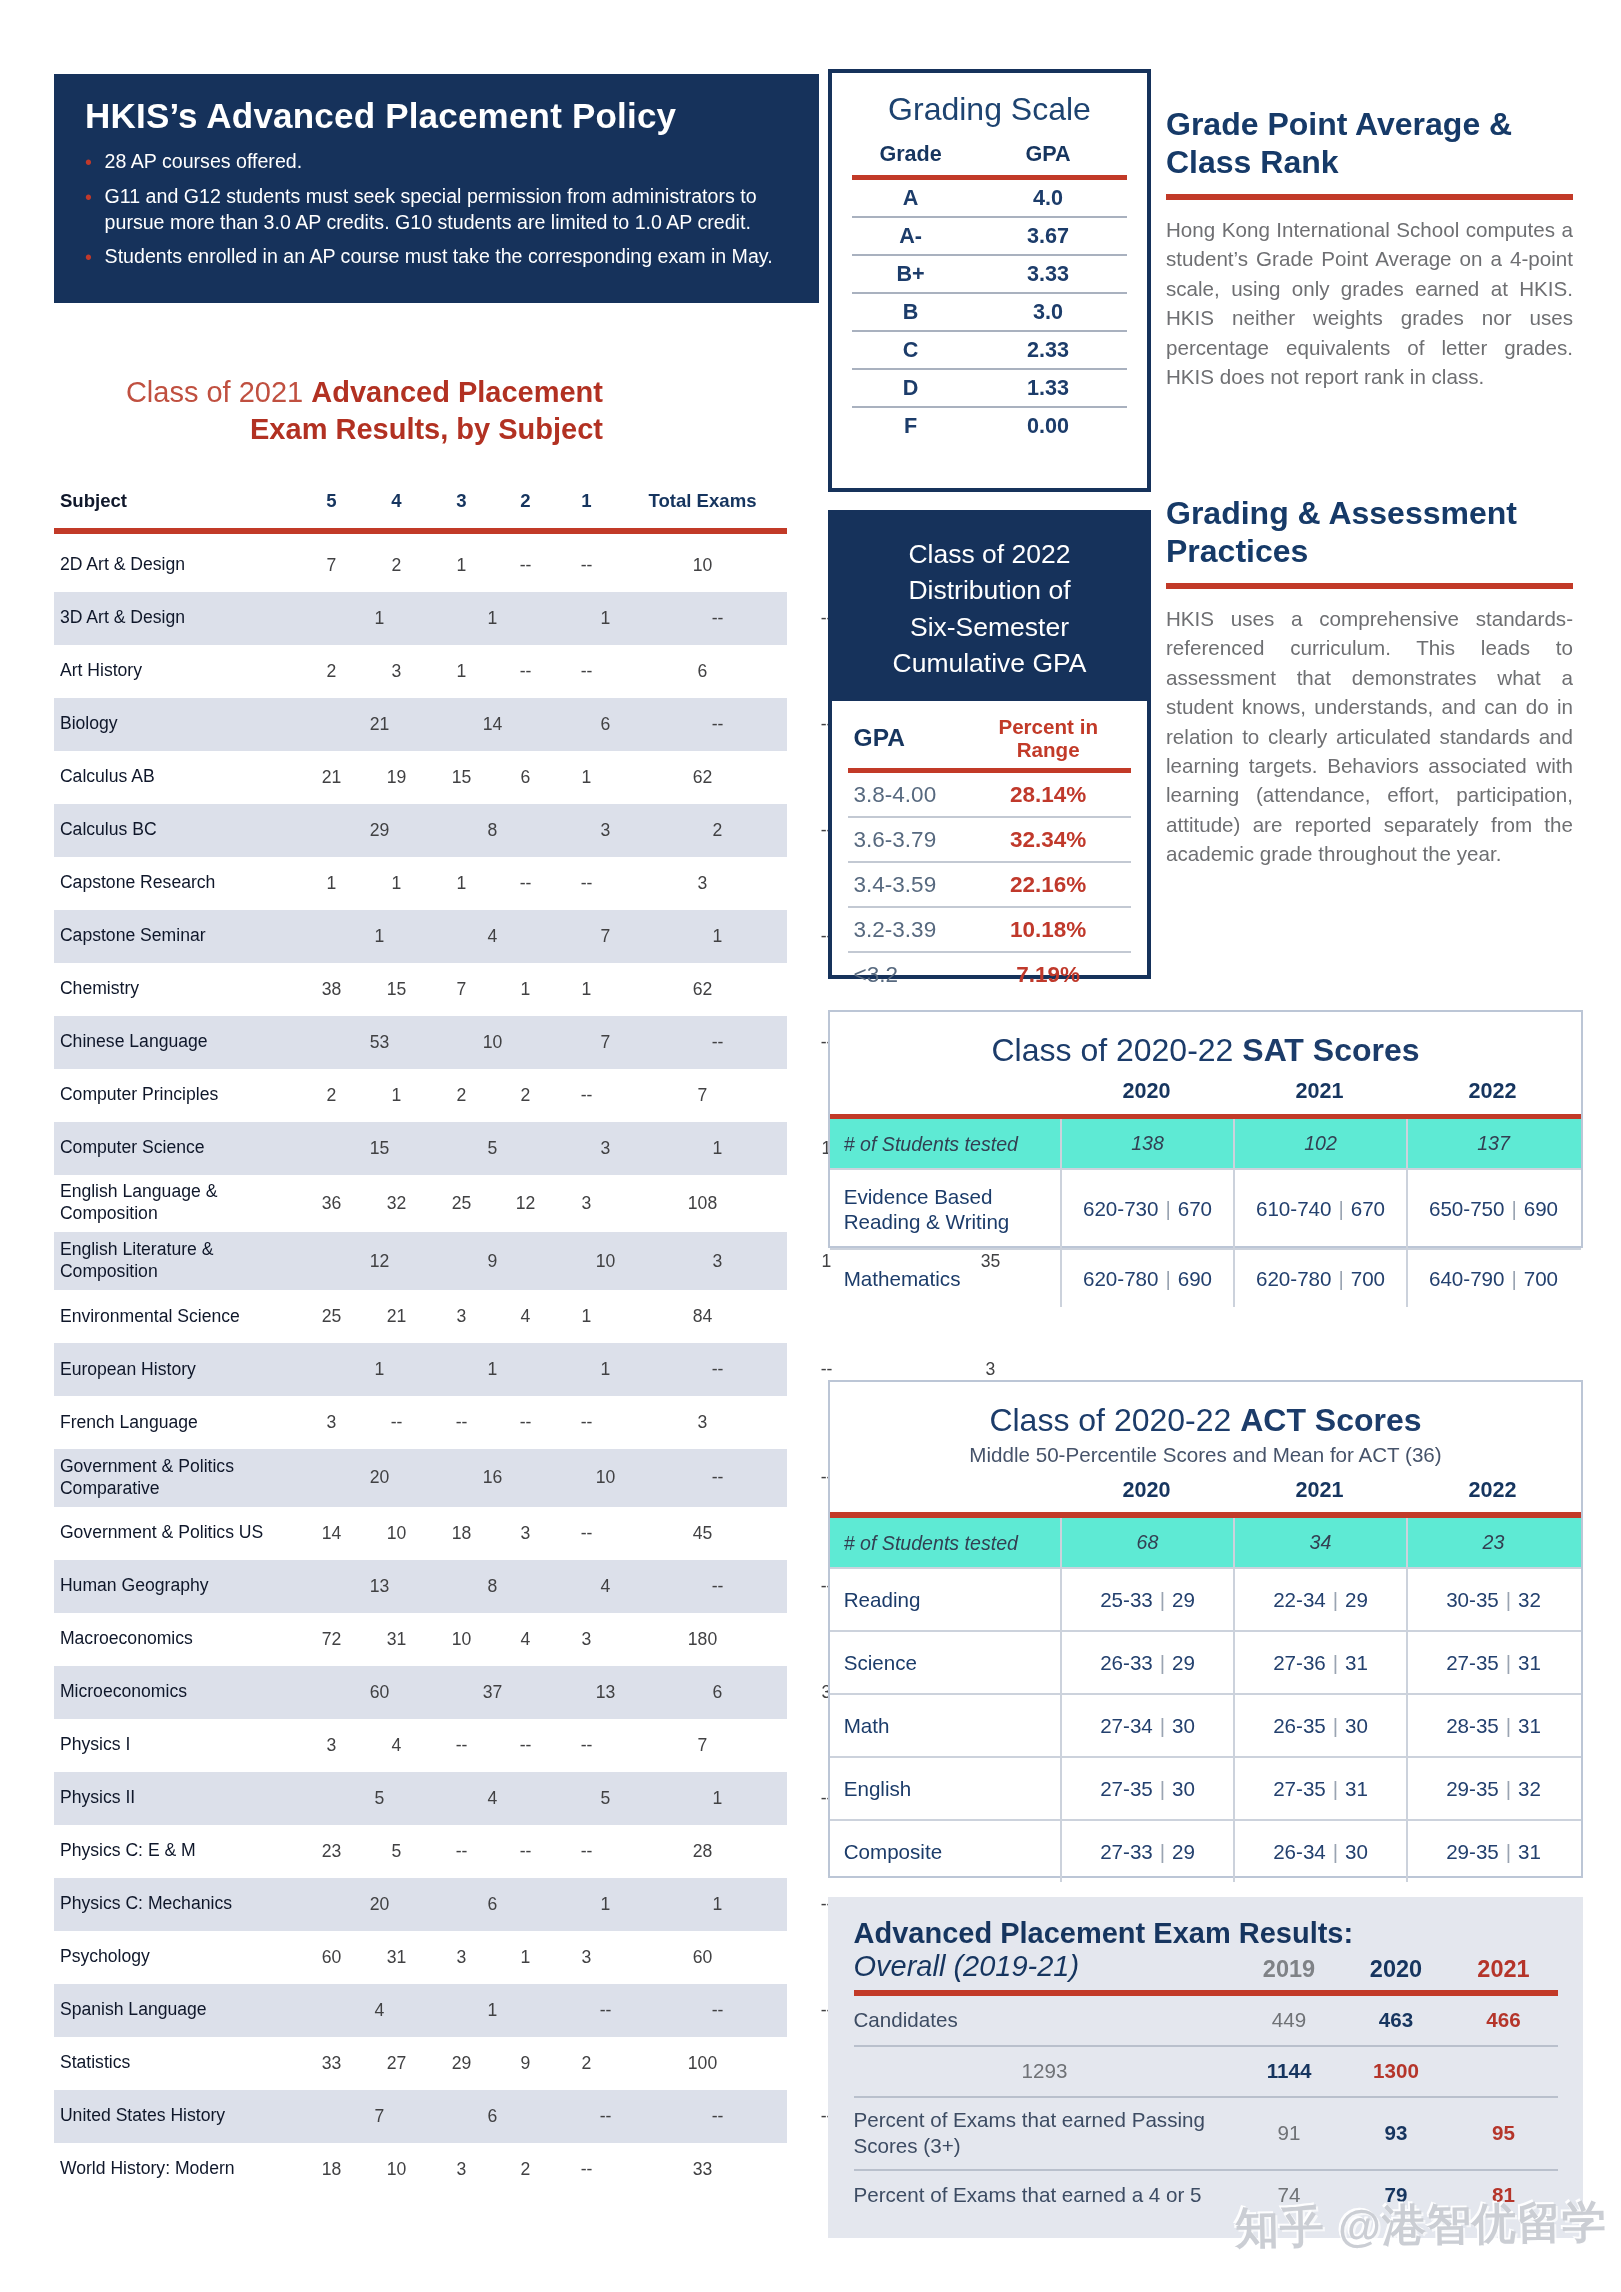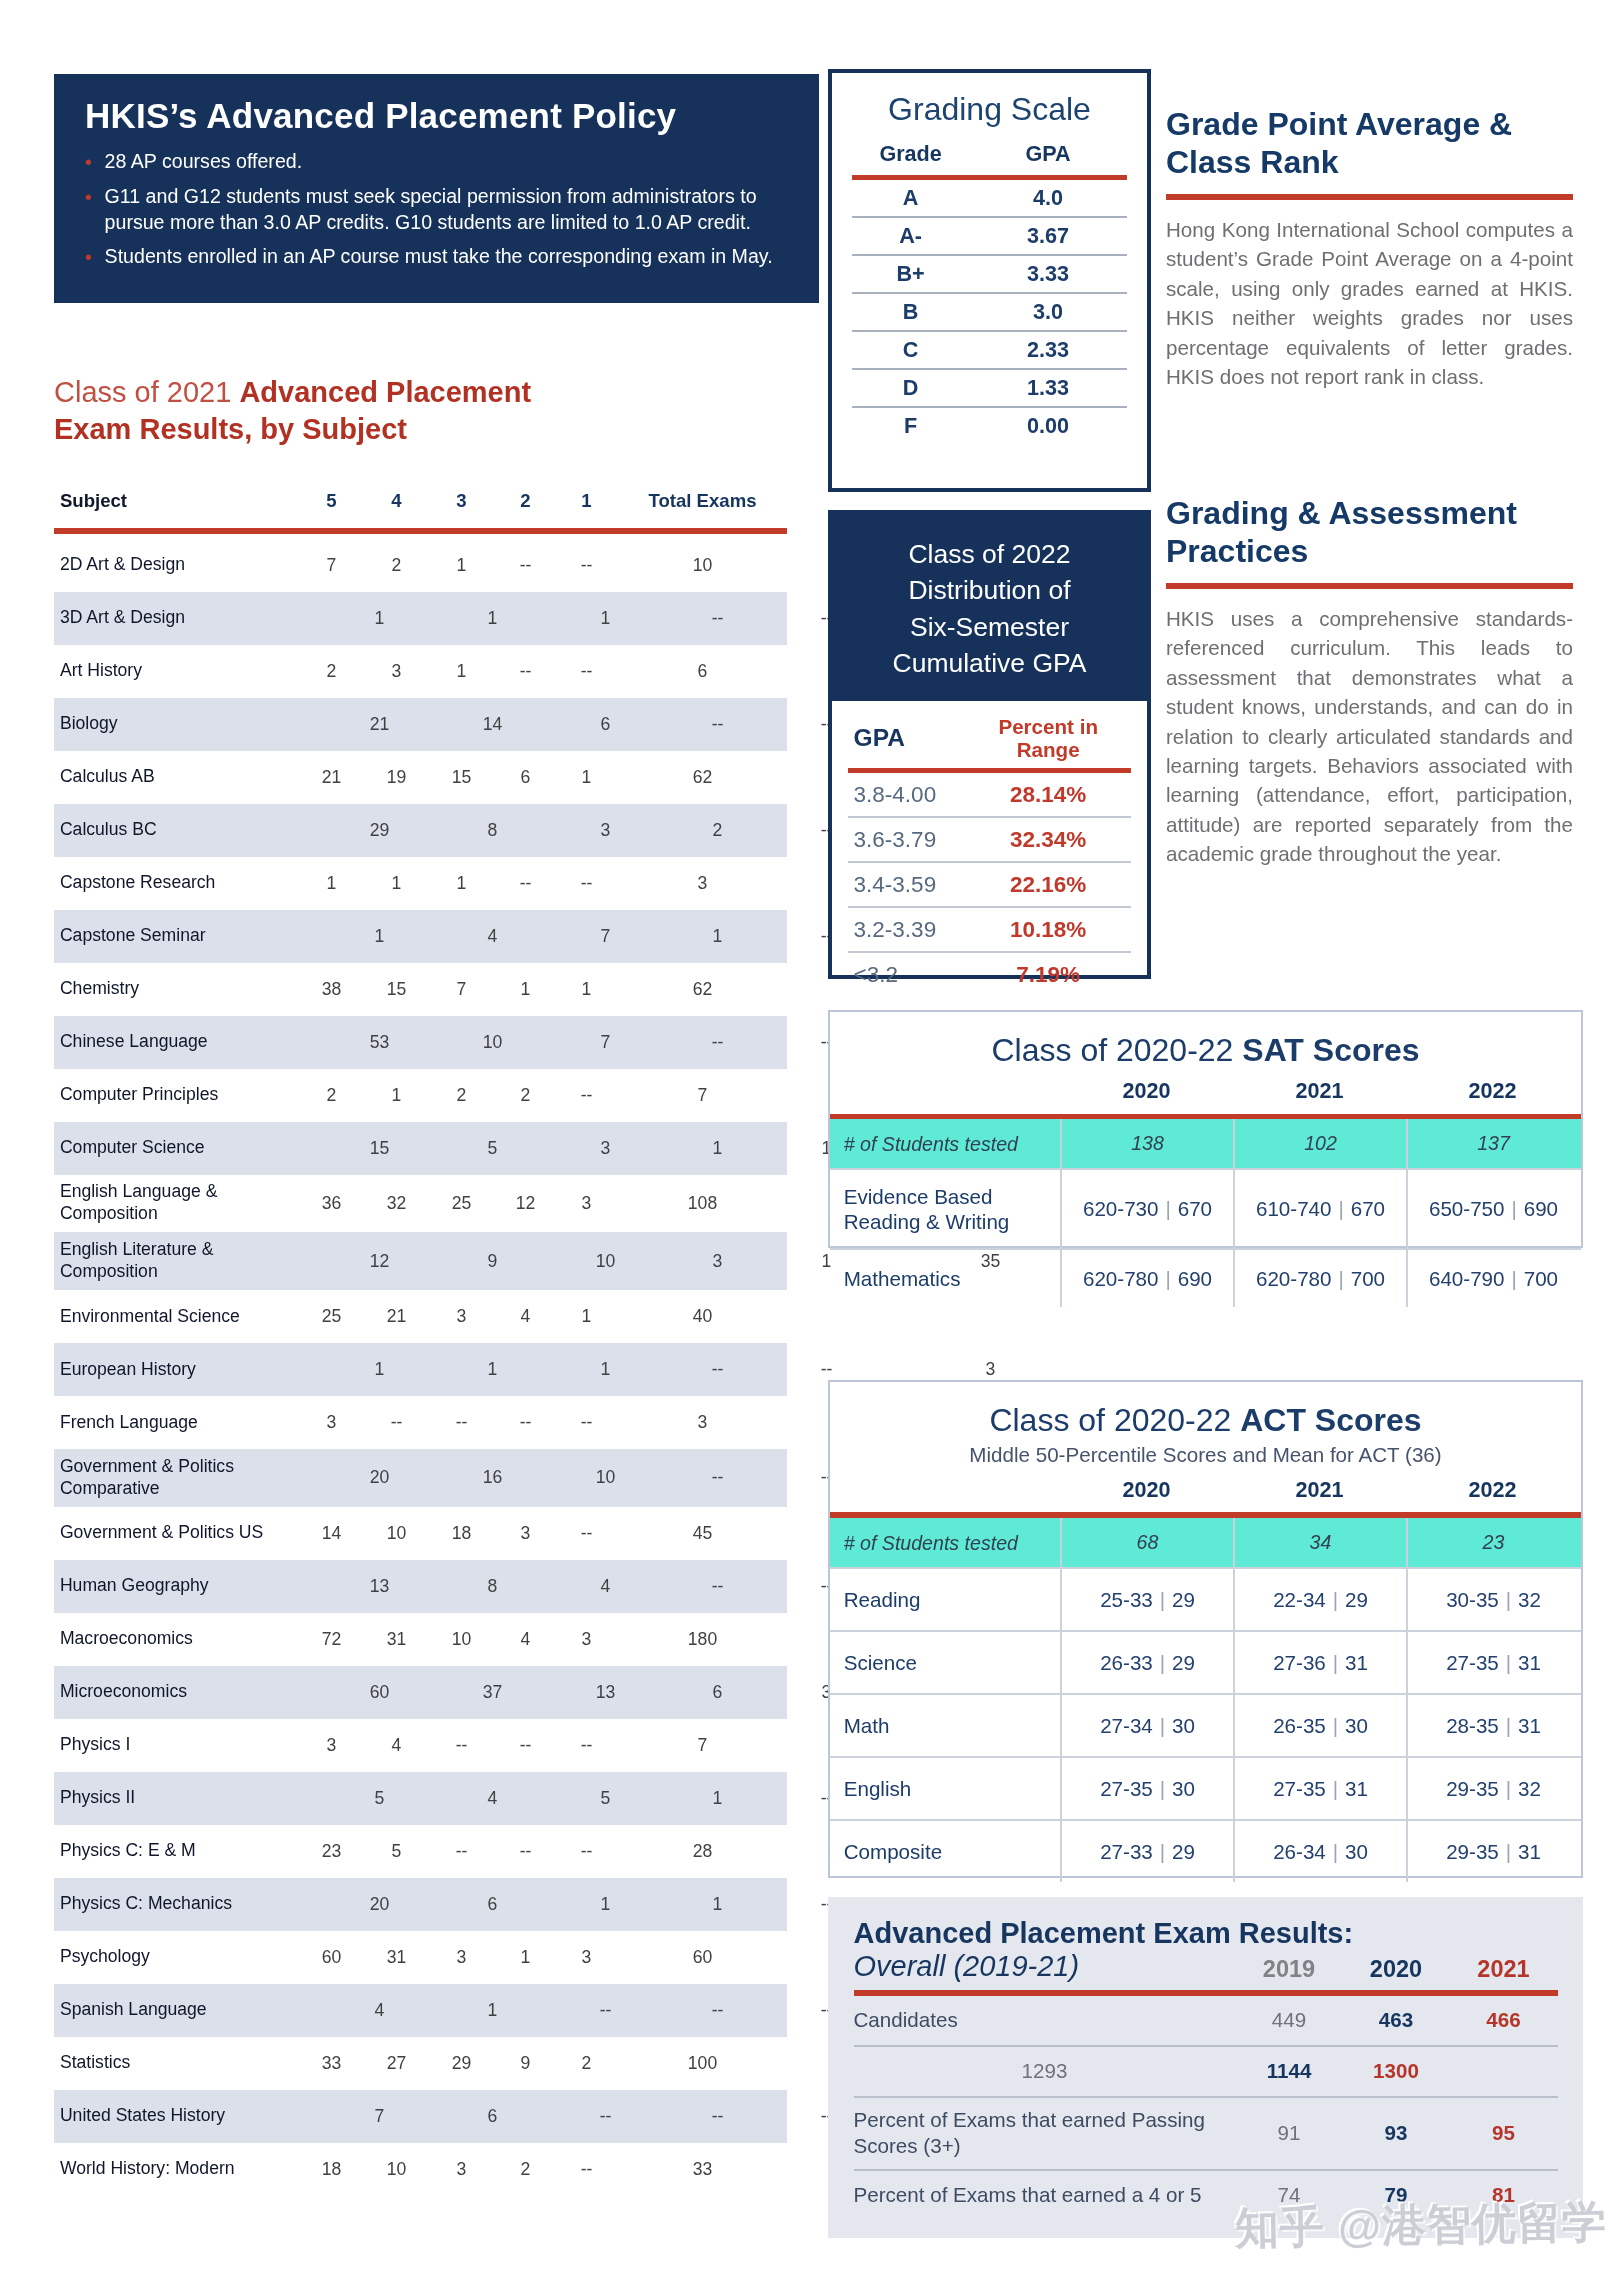--- a/index.html
+++ b/index.html
@@ -8,21 +8,21 @@
   .abs{position:absolute;box-sizing:border-box;}
 
   
   .policy-box{left:54px;top:74px;width:765px;background:#16325b;color:#fff;padding:21.6px 27.4px 23.5px 29px;}
   .policy-title{font-size:35px;font-weight:bold;margin:0 0 13.7px 2px;letter-spacing:0.2px;}
   .policy-list{margin:0;padding:0;list-style:none;}
   .policy-list li{position:relative;font-size:19.6px;line-height:1.32;margin-bottom:8.8px;padding-left:21.6px;}
   .policy-list .dot{position:absolute;left:2px;top:1px;color:#c0392b;font-size:19.6px;}
 
   
-  .subject-heading{left:54px;top:374px;width:549px;font-size:29px;line-height:1.28;}
+  .subject-heading{left:54px;top:374px;width:549px;font-size:29px;line-height:1.28;text-align:right;}
   .subject-heading .t-reg{color:#c05040;font-weight:400;}
   .subject-heading .t-bold{color:#b23122;font-weight:bold;}
 
   .subject-table{left:54px;top:482px;width:733px;}
   .subj-grid{display:grid;grid-template-columns:245px 65px 65px 65px 63px 59px 173px;align-items:center;}
   .subject-table .head{font-weight:bold;color:#16355f;font-size:18.6px;padding-bottom:8.8px;}
   .subject-table .rule{height:5.9px;background:#c23a28;margin-bottom:4.9px;}
   .subj-row{min-height:53px;font-size:17.6px;color:#414143;}
   .subj-row.alt{background:#dce0ea;gap:48px;}
   .c-subj{color:#0f172a;padding:6.9px 9.8px 6.9px 5.9px;line-height:1.25;}
@@ -260,21 +260,21 @@
           <div class="c-num">1</div>
           <div class="c-tot">35</div>
         </div>
         <div class="subj-grid subj-row">
           <div class="c-subj">Environmental Science</div>
           <div class="c-num">25</div>
           <div class="c-num">21</div>
           <div class="c-num">3</div>
           <div class="c-num">4</div>
           <div class="c-num">1</div>
-          <div class="c-tot">40</div>
+          <div class="c-tot">84</div>
         </div>
         <div class="subj-grid subj-row alt">
           <div class="c-subj">European History</div>
           <div class="c-num">1</div>
           <div class="c-num">1</div>
           <div class="c-num">1</div>
           <div class="c-num">--</div>
           <div class="c-num">--</div>
           <div class="c-tot">3</div>
         </div>

